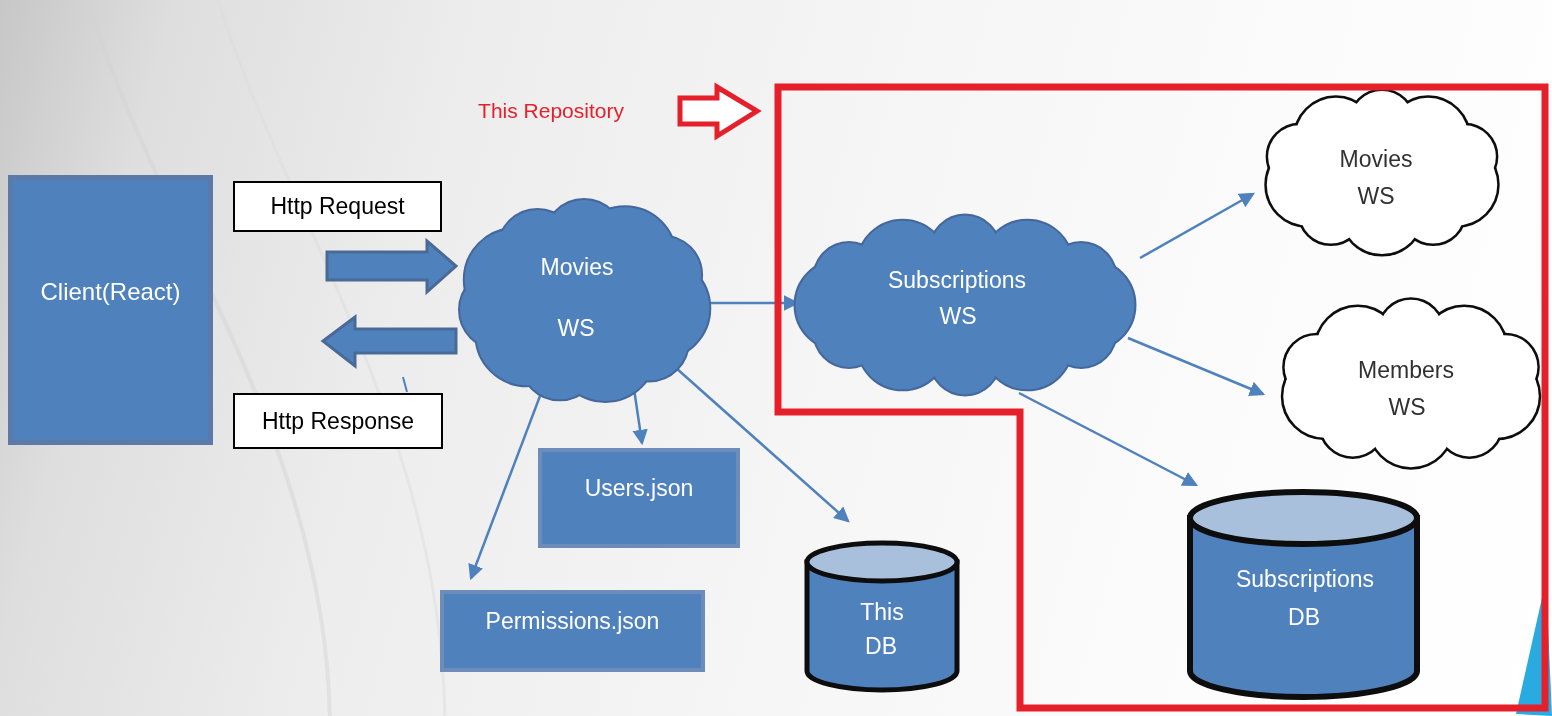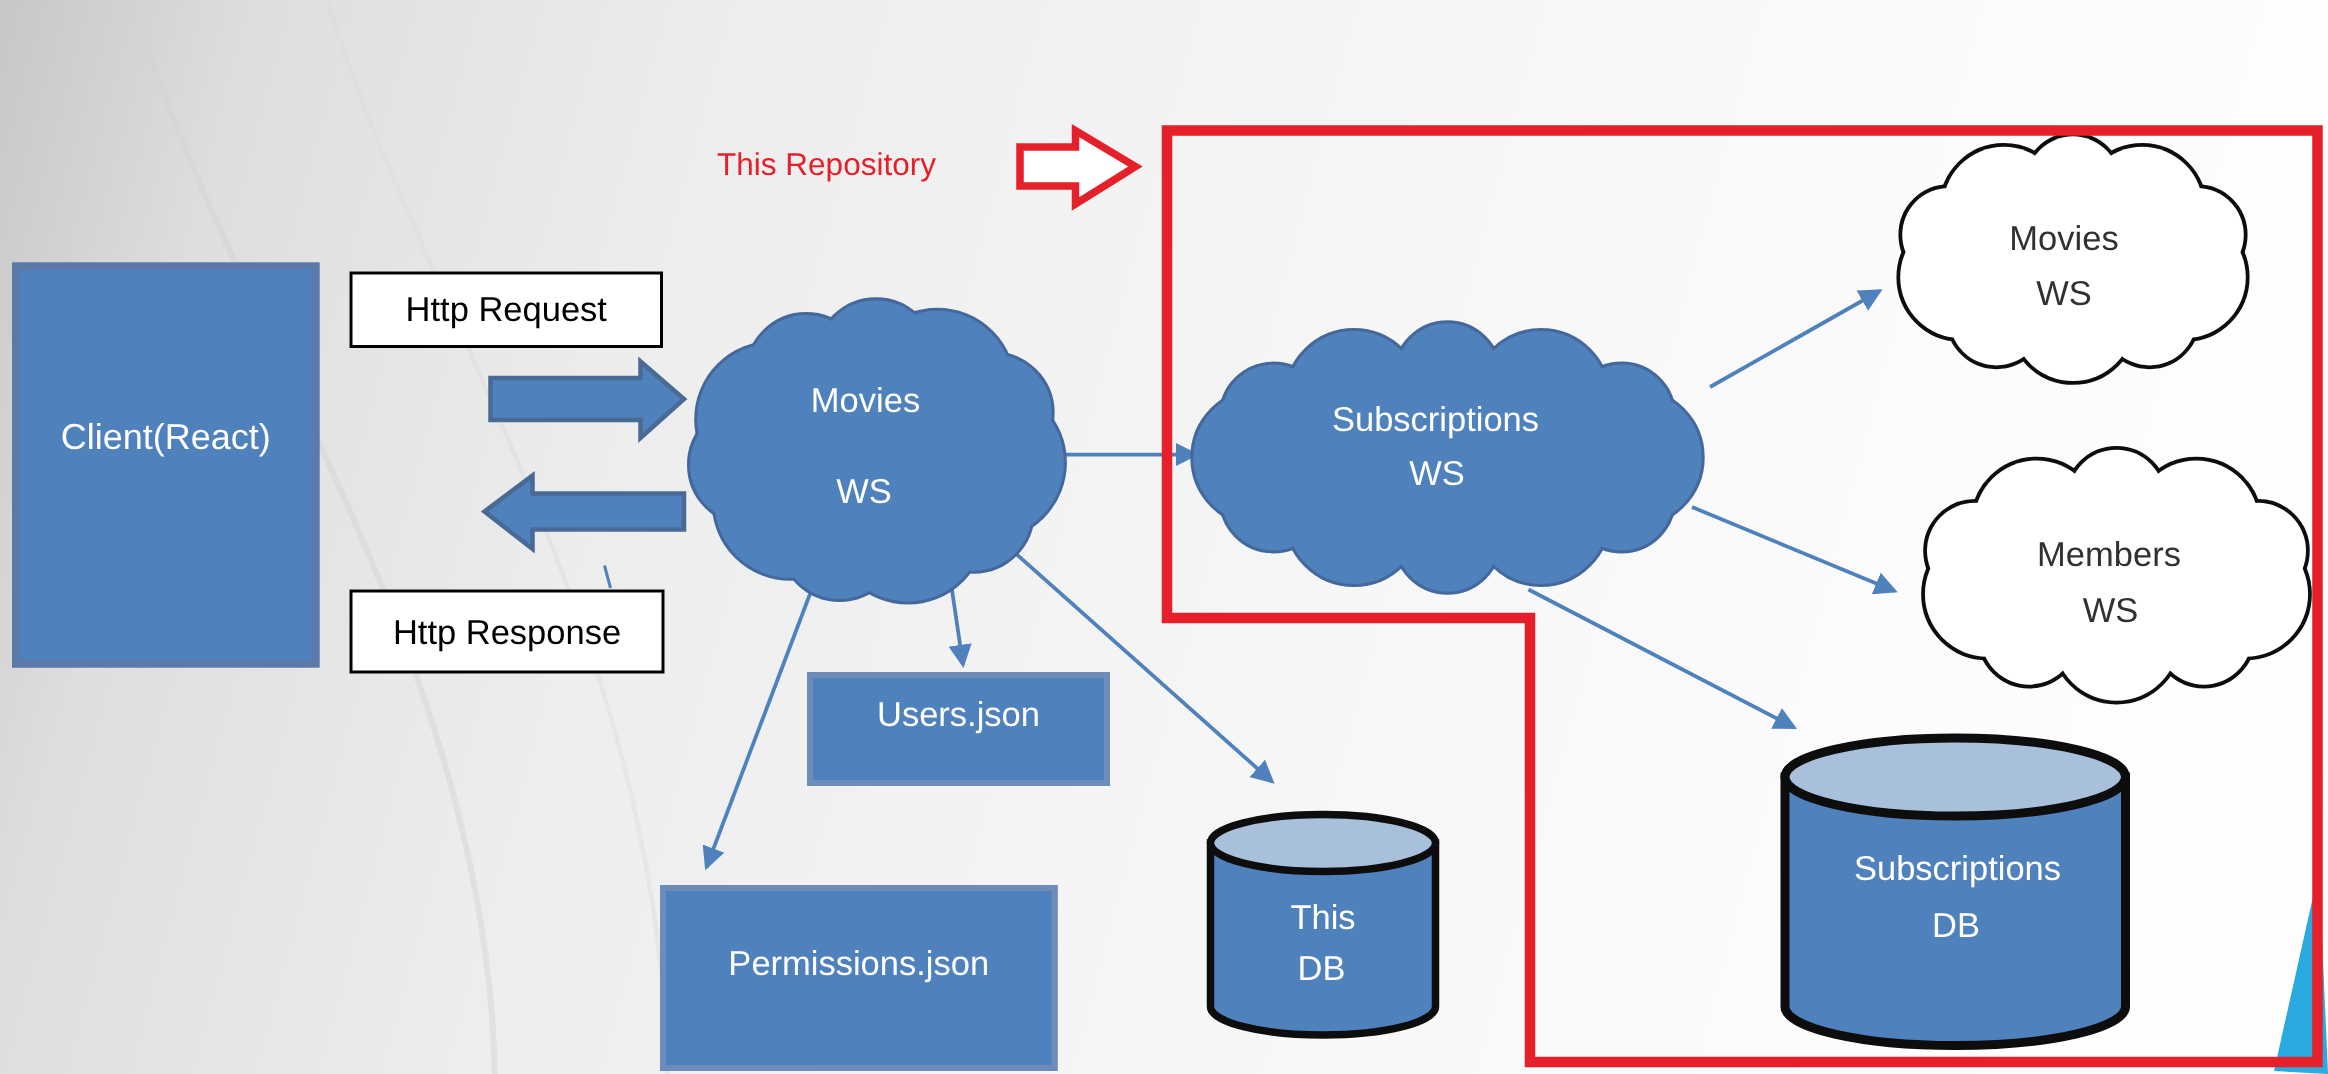--- a/index.html
+++ b/index.html
@@ -182,25 +182,25 @@
   </div>
 
   <div class="node-box white-box" style="left:233px;top:181px;width:209px;height:51px;">
     <span>Http Request</span>
   </div>
 
   <div class="node-box white-box" style="left:233px;top:393px;width:210px;height:56px;">
     <span>Http Response</span>
   </div>
 
-  <div class="node-box blue-box json-box" style="left:538px;top:448px;width:202px;height:76px;">
+  <div class="node-box blue-box json-box" style="left:538px;top:448px;width:202px;height:100px;">
     <span>Users.json</span>
   </div>
 
-  <div class="node-box blue-box json-box" style="left:440px;top:590px;width:265px;height:124px;">
+  <div class="node-box blue-box json-box" style="left:440px;top:590px;width:265px;height:82px;">
     <span>Permissions.json</span>
   </div>
 
   <div class="layer-labels">
     <div class="lbl red" style="left:551px;top:110px;">This Repository</div>
 
     <div class="lbl" style="left:577px;top:267px;">Movies</div>
     <div class="lbl" style="left:576px;top:328px;">WS</div>
 
     <div class="lbl" style="left:957px;top:280px;">Subscriptions</div>

